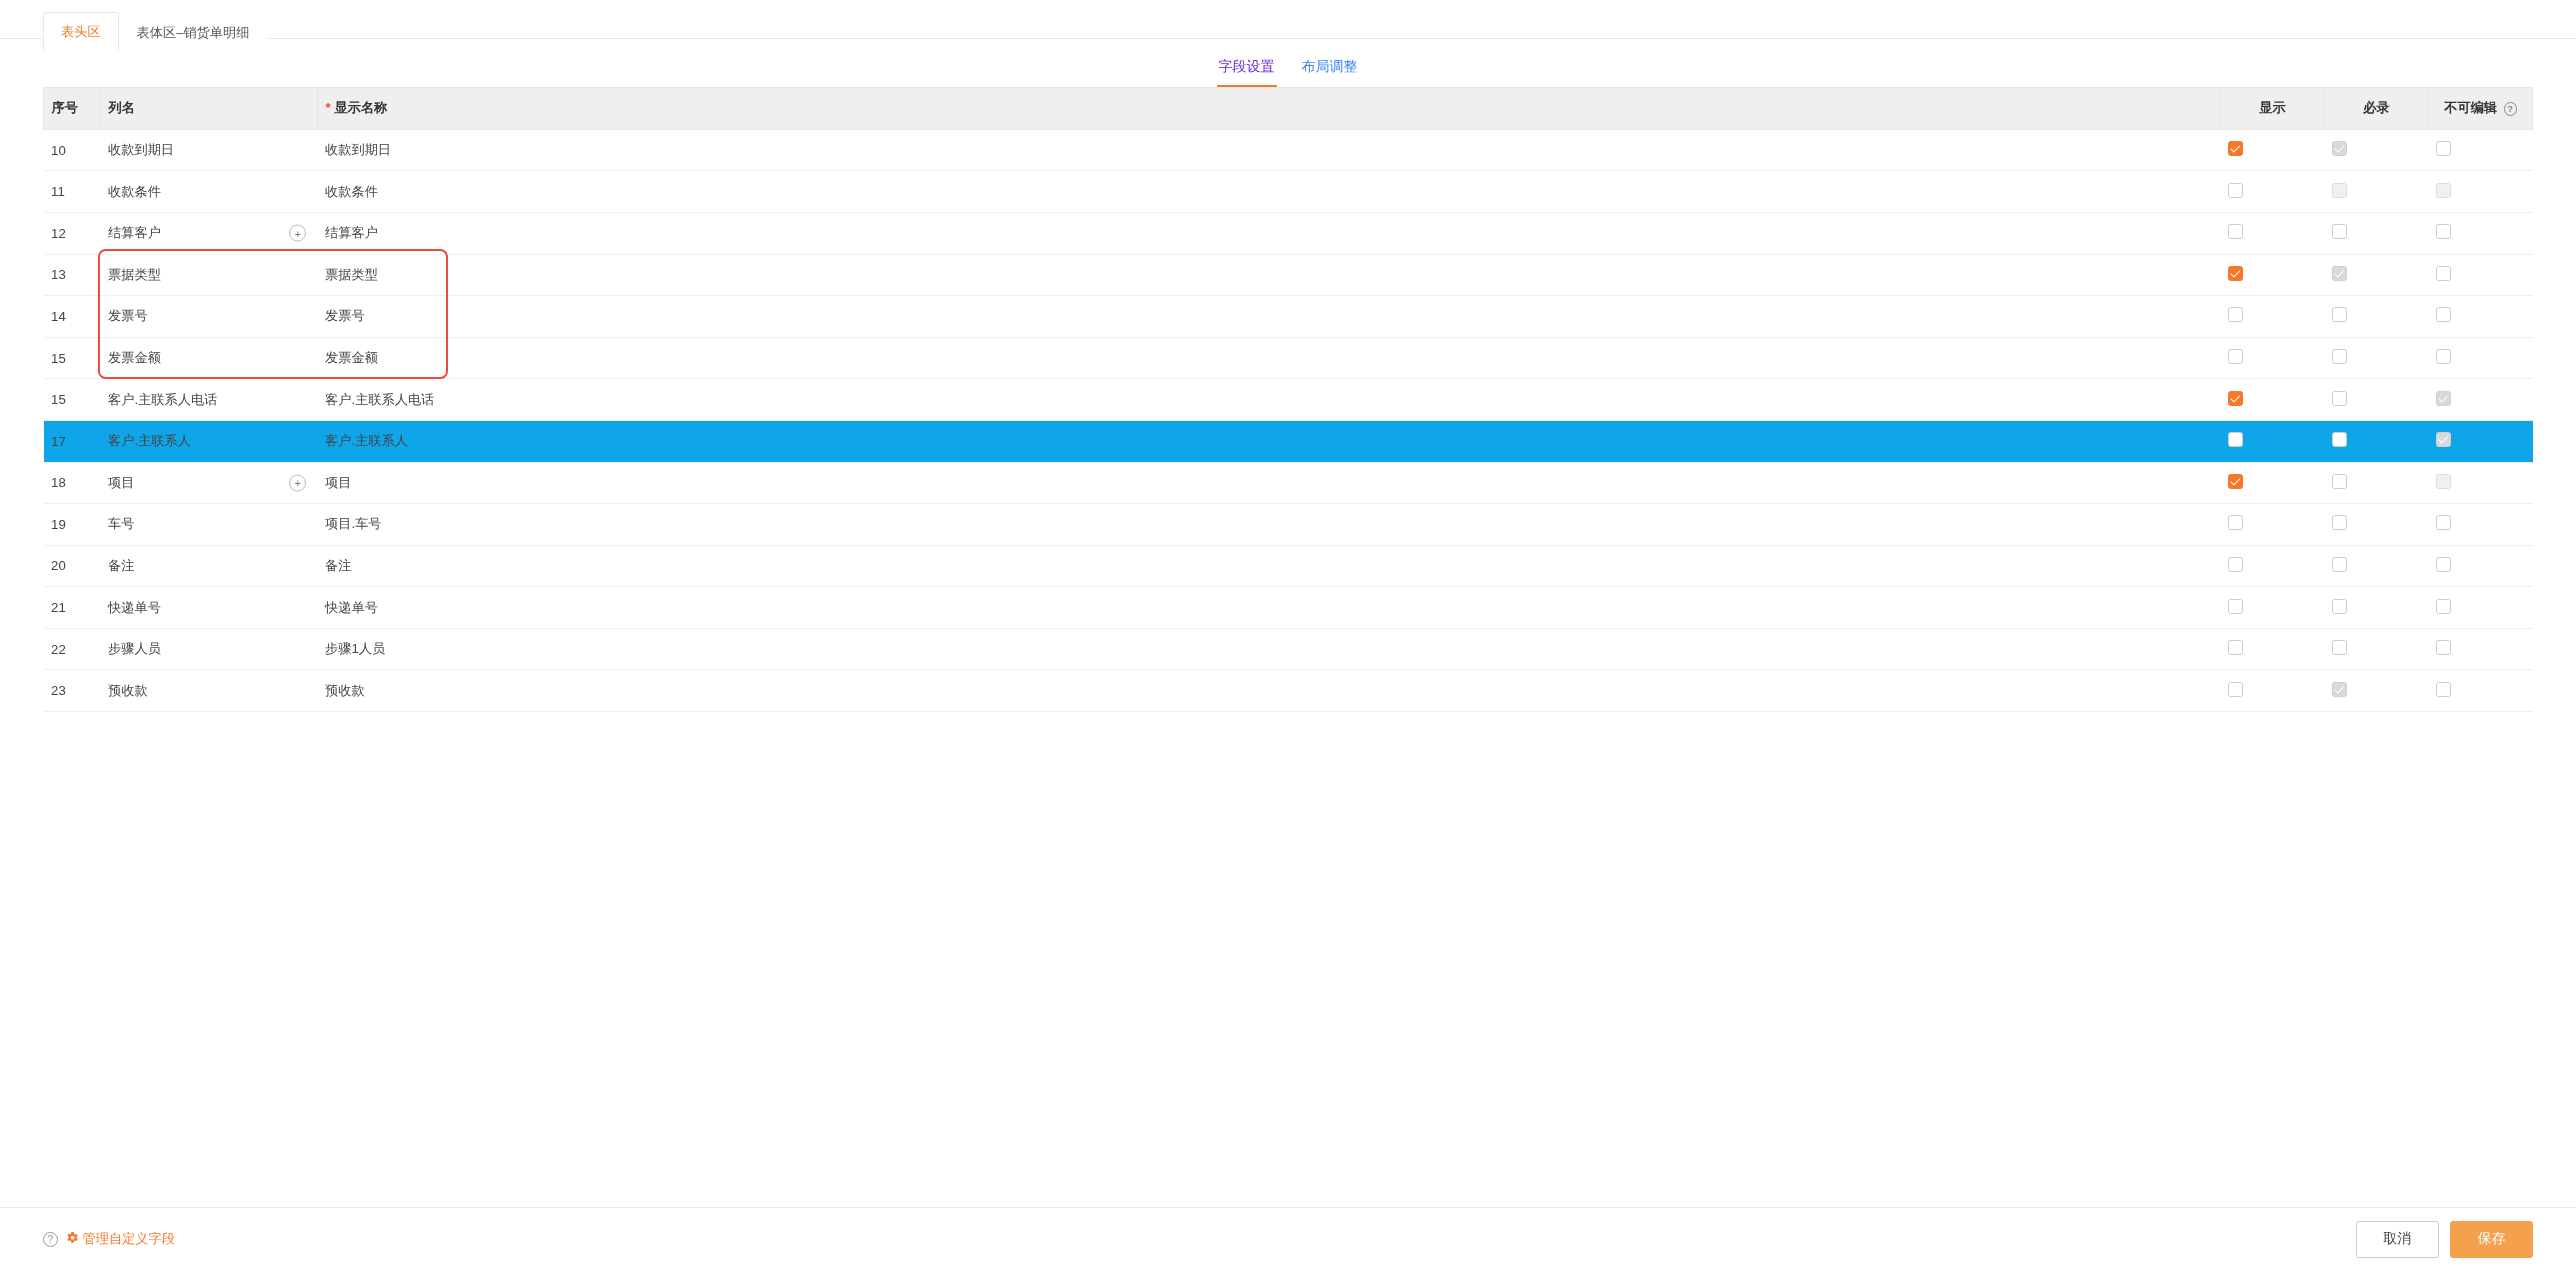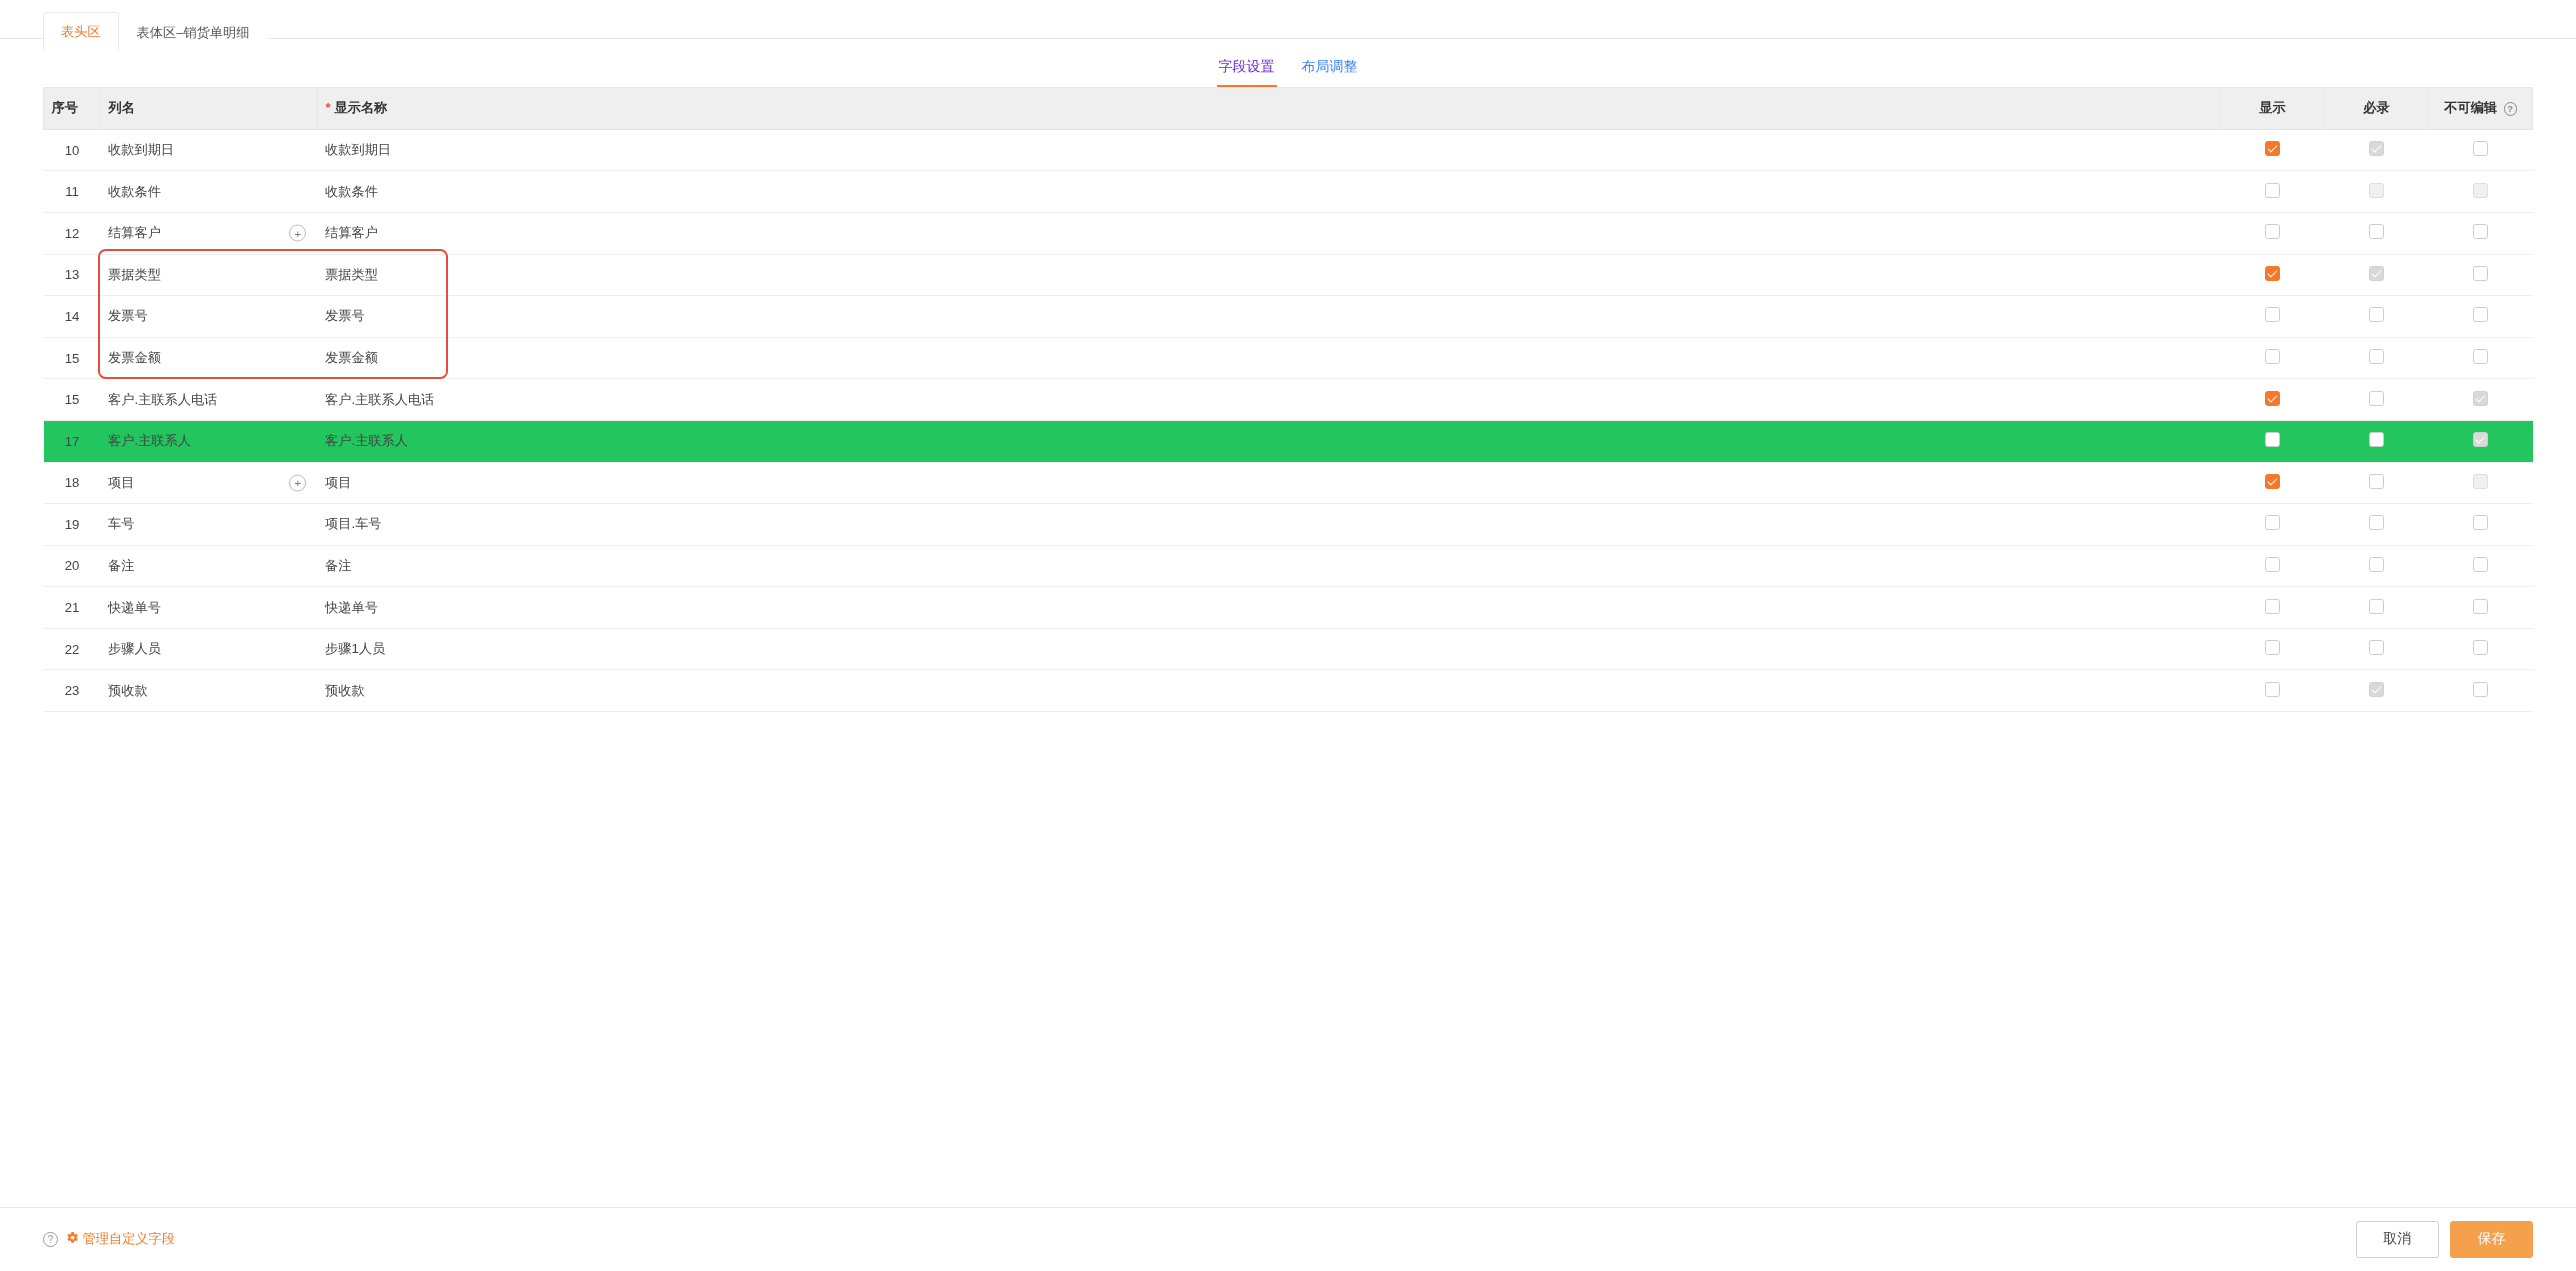--- a/index.html
+++ b/index.html
@@ -105,28 +105,28 @@
   text-align: center;
 }
 .table tbody td {
   padding: 11.3px 7.6px;
   border-bottom: 0.9px solid #eee;
   font-size: 13.2px;
   color: #444;
   vertical-align: middle;
 }
 .table tbody td.center {
-  text-align: center;
+  text-align: left;
 }
 .col-seq { width: 57px; text-align: center; }
 .col-name { width: 217px; position: relative; }
 .col-disp { }
 .col-chk { width: 104px; }
 .required-star { color: #e74c3c; margin-right: 3.8px; }
-.row-highlight td { background: #22c55e; }
+.row-highlight td { background: #0ea5e9; }
 .plus-btn {
   position: absolute;
   right: 11.3px;
   top: 50%;
   transform: translateY(-50%);
   width: 17px;
   height: 17px;
   border: 0.9px solid #bbb;
   border-radius: 50%;
   display: inline-flex;

